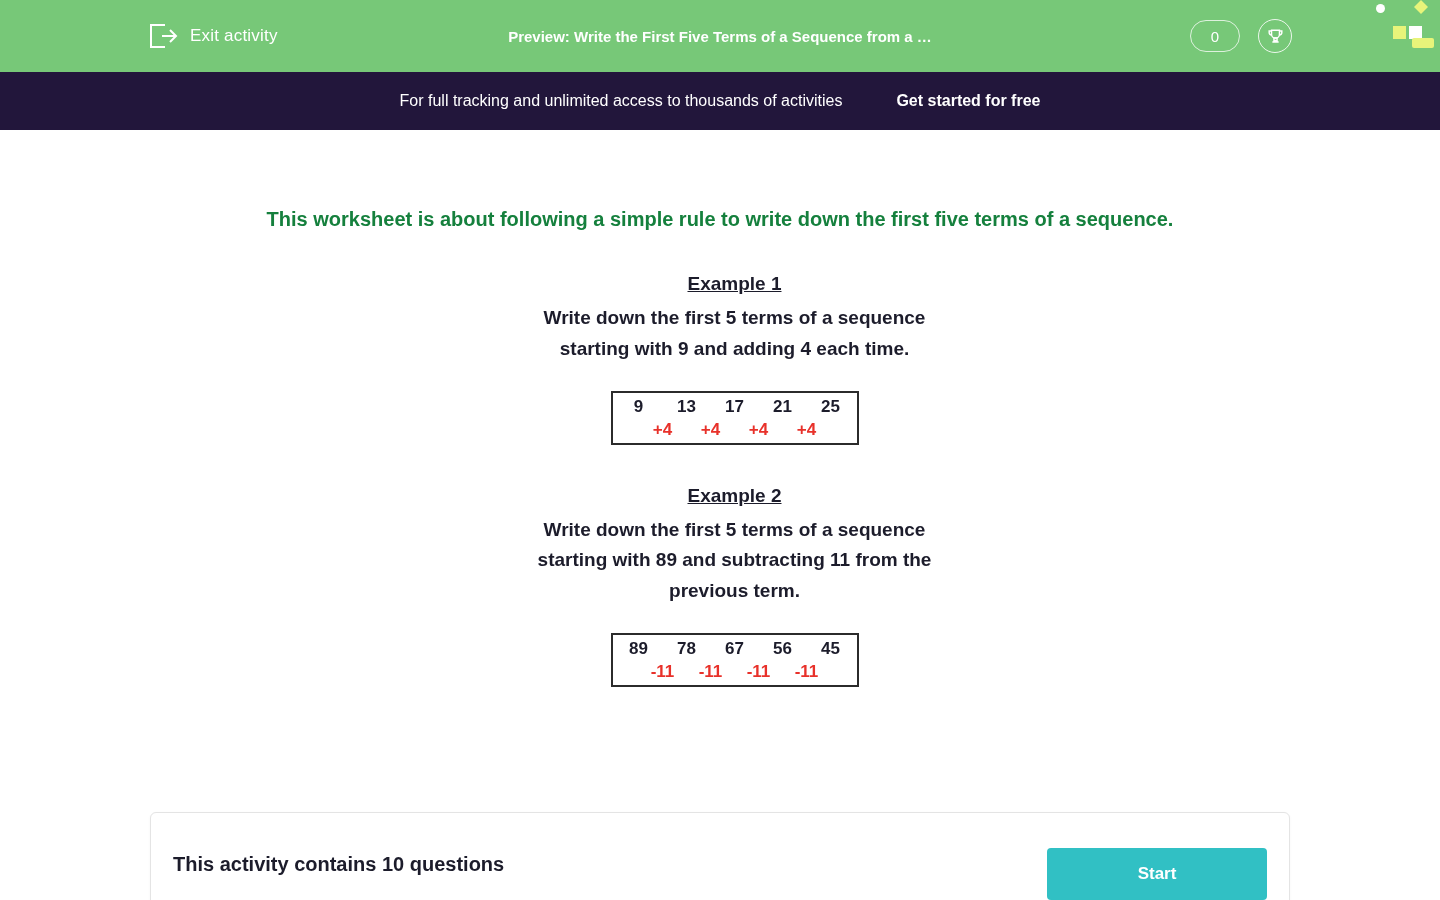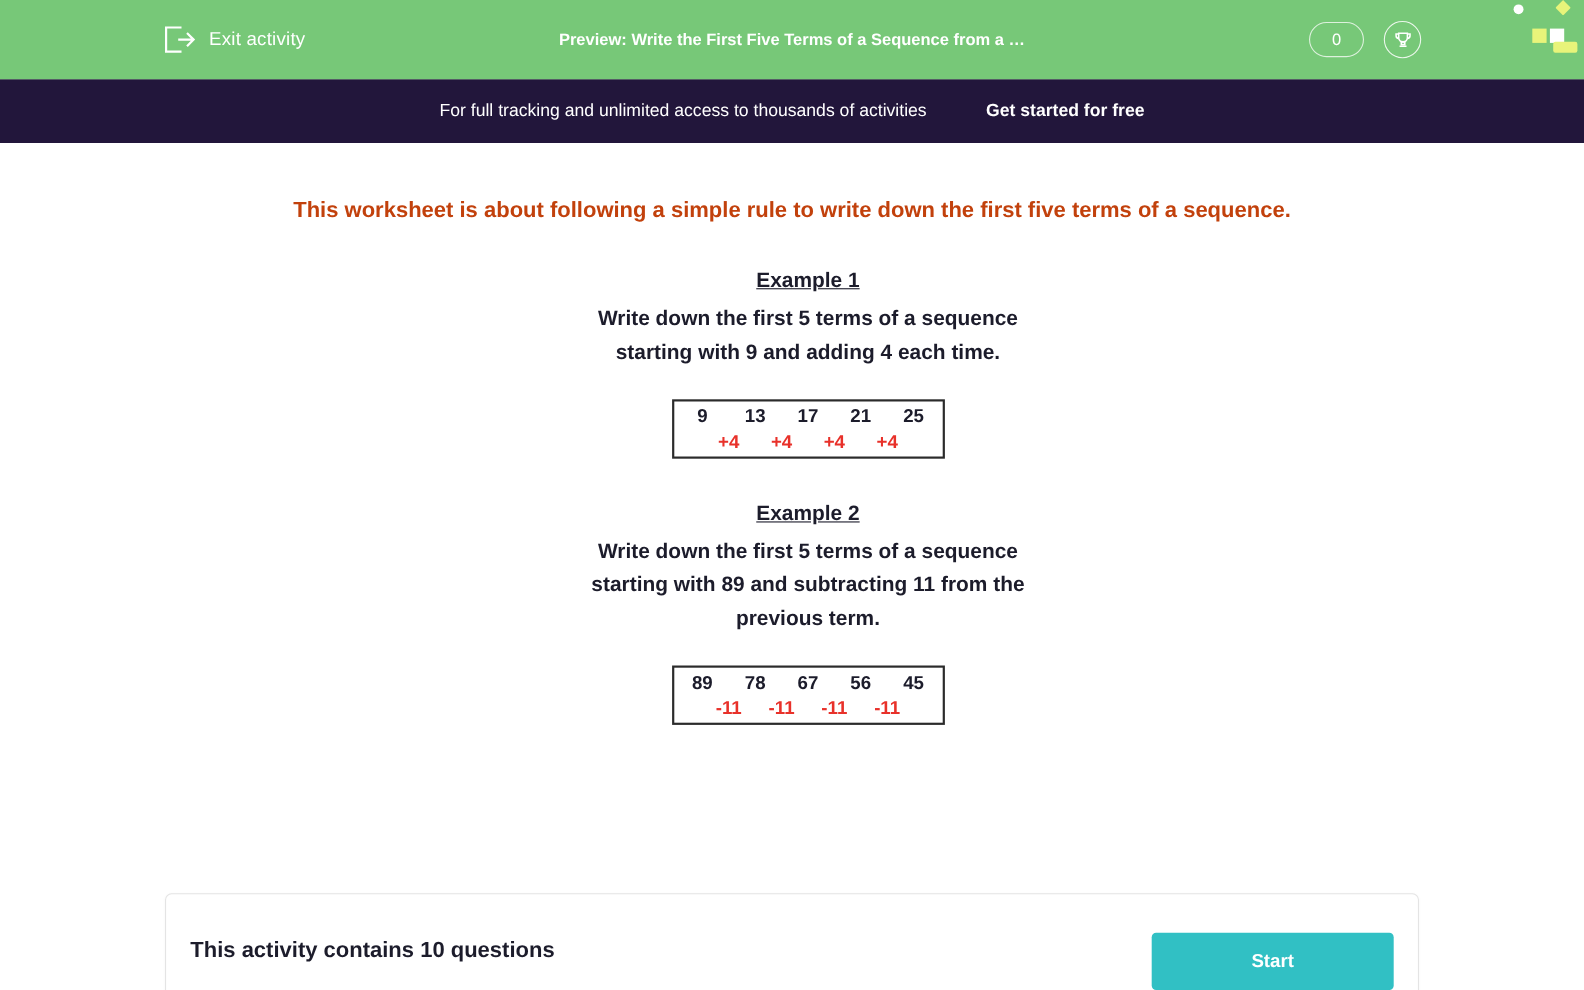--- a/index.html
+++ b/index.html
@@ -96,22 +96,23 @@
   
   .sheet {
     width: 1440px;
     padding-top: 48px;
     text-align: center;
     color: #1c1c2b;
   }
   .intro {
     font-size: 20px;
     font-weight: bold;
-    color: #c2410c;
+    color: #15803d;
     line-height: 1.35;
+    margin-top: 28px;
   }
   .example-block { margin-top: 40px; padding-left: 29px; }
   .example-title {
     font-size: 19px;
     font-weight: bold;
     text-decoration: underline;
     margin-bottom: 8px;
   }
   .example-text {
     font-size: 19px;

